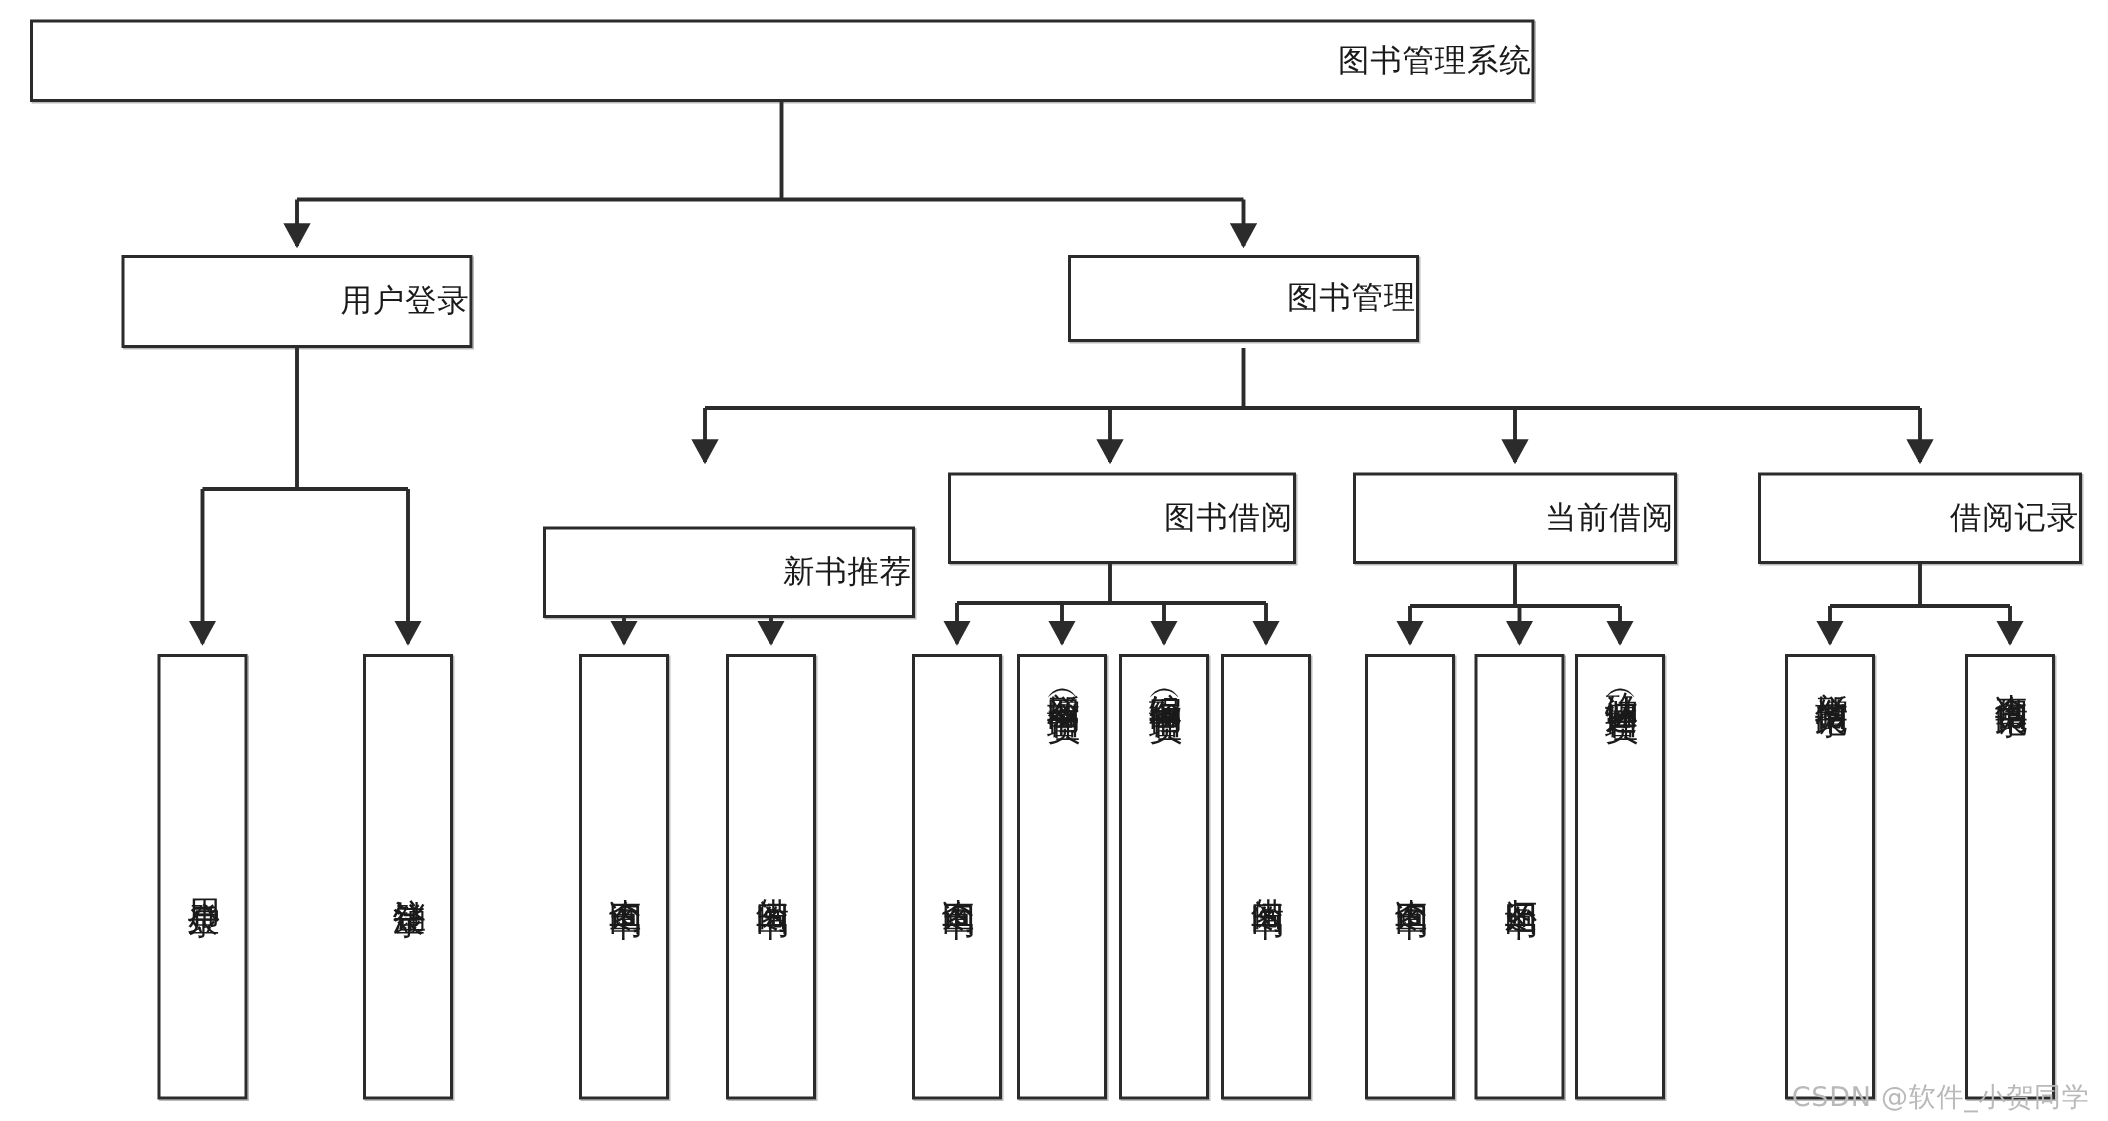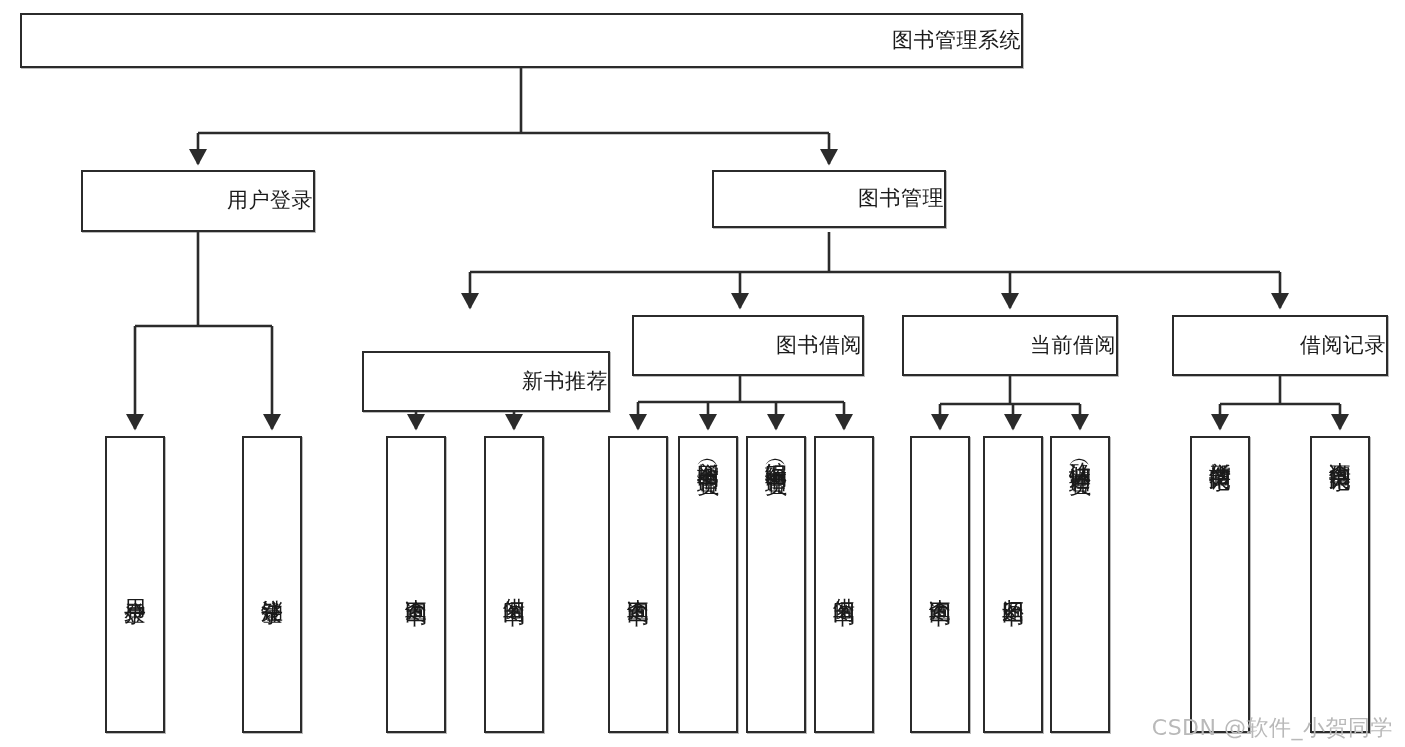--- a/index.html
+++ b/index.html
@@ -54,21 +54,21 @@
     font-size: 22px;
     line-height: 1.18;
     letter-spacing: 2px;
     white-space: nowrap;
   }
   .watermark {
     position: absolute;
     right: 12px;
     bottom: 4px;
     color: #b9b9b9;
-    font-size: 22px;
+    font-size: 18px;
     letter-spacing: 0.5px;
     white-space: nowrap;
     pointer-events: none;
   }
 </style>
 </head>
 <body>
 
 <div id="diagram-root">
 

